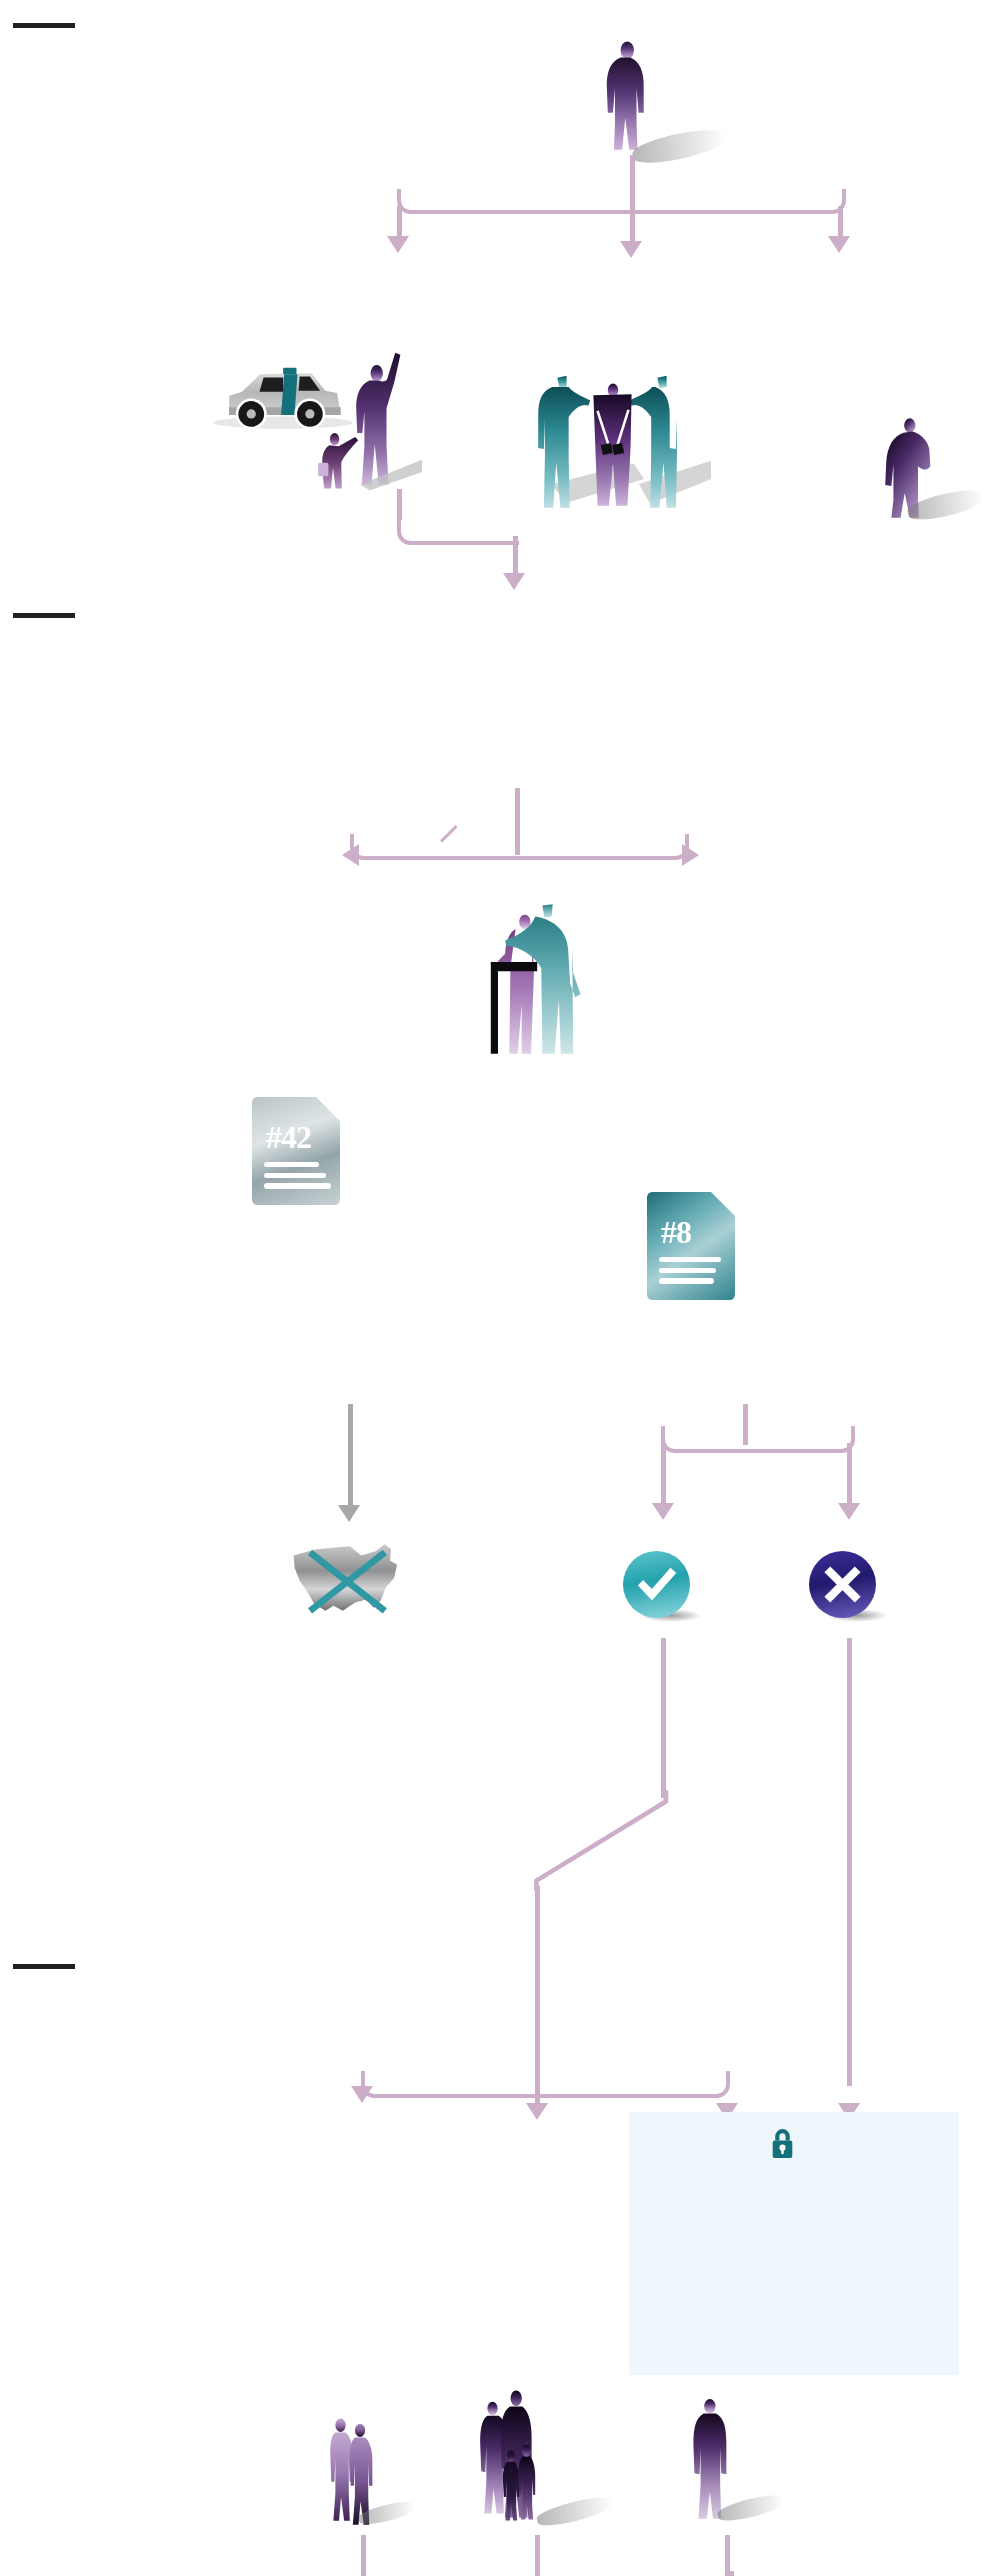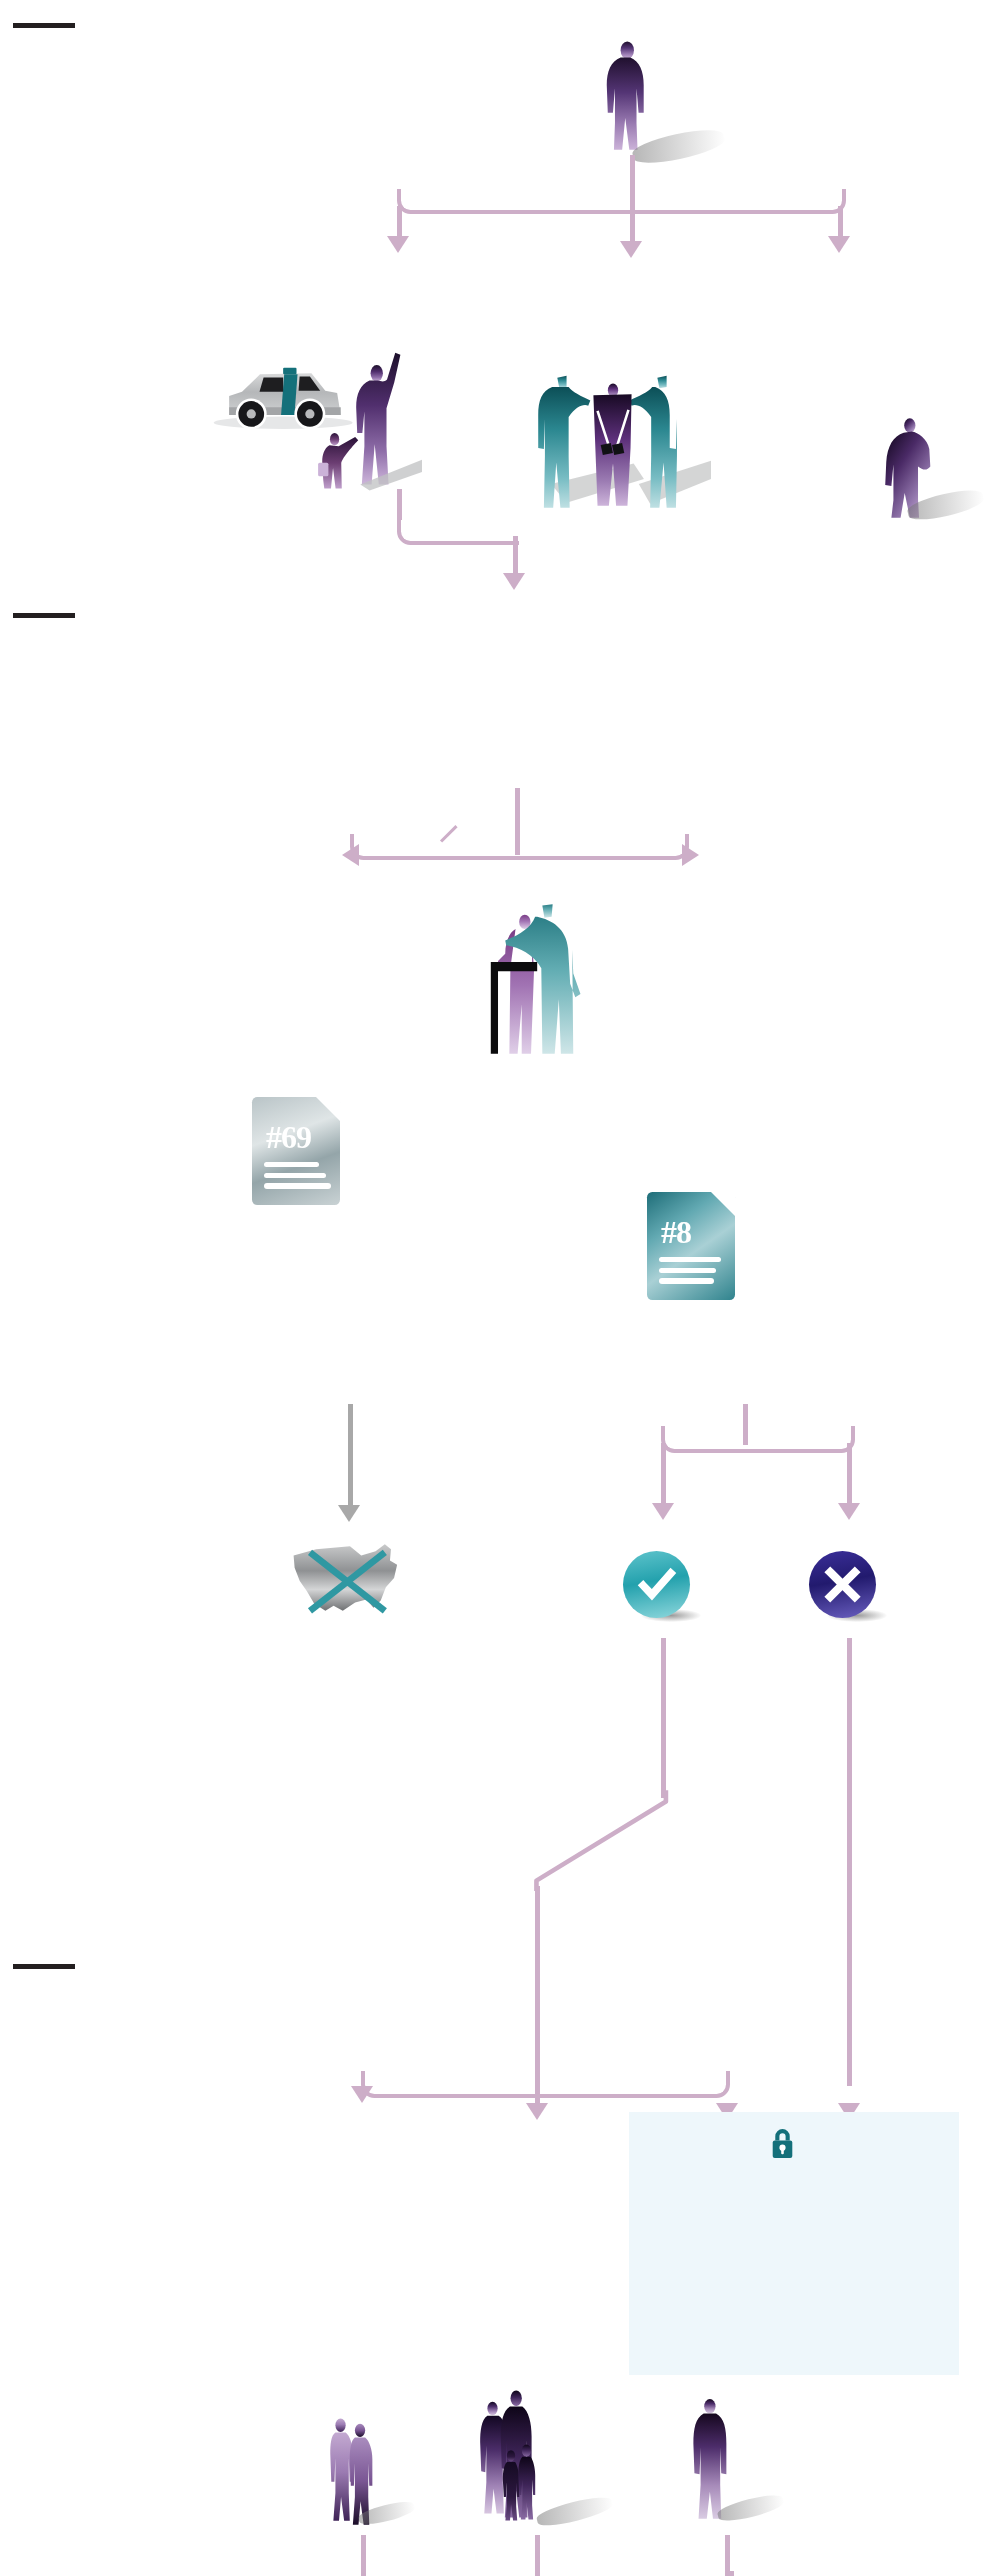--- a/index.html
+++ b/index.html
@@ -218,21 +218,21 @@
       <path d="M152 18 L172 16 L170 40 L156 42 Z" fill="url(#gteal2)"></path>
       <path d="M142 40 C170 46 198 62 202 102 L206 170 L216 196 L226 190 L212 150 L210 104 L212 306 L188 306 L184 200 L176 306 L152 306 L150 140 C136 112 100 96 82 96 L80 86 C106 76 130 62 138 40 Z" fill="url(#gteal2)"></path>
 
       <path d="M52 128 L142 128 L142 146 L66 146 L66 306 L52 306 Z" fill="#0b0b0d"></path>
     </svg>
   </div>
 
   <div class="abs doc" style="left:252px;top:1097px;width:88px;height:108px;">
     <div class="sheet" style="background:linear-gradient(160deg,#b9c4c7 0%,#dfe5e6 35%,#94a5a9 62%,#c9d2d4 100%);"></div>
     <div class="fold"></div>
-    <div class="num" style="font-size:32px;">#69</div>
+    <div class="num" style="font-size:32px;">#42</div>
     <div class="rule" style="top:60%;width:62%;"></div>
     <div class="rule" style="top:70%;width:70%;"></div>
     <div class="rule" style="top:80%;width:76%;"></div>
   </div>
 
   <div class="abs doc" style="left:647px;top:1084px;width:88px;height:108px;">
     <div class="sheet" style="background:linear-gradient(145deg,#1e6d78 0%,#62a9b2 30%,#a9d0d5 55%,#2f838d 100%);"></div>
     <div class="fold"></div>
     <div class="num" style="font-size:32px;">#8</div>
     <div class="rule" style="top:60%;width:70%;"></div>

